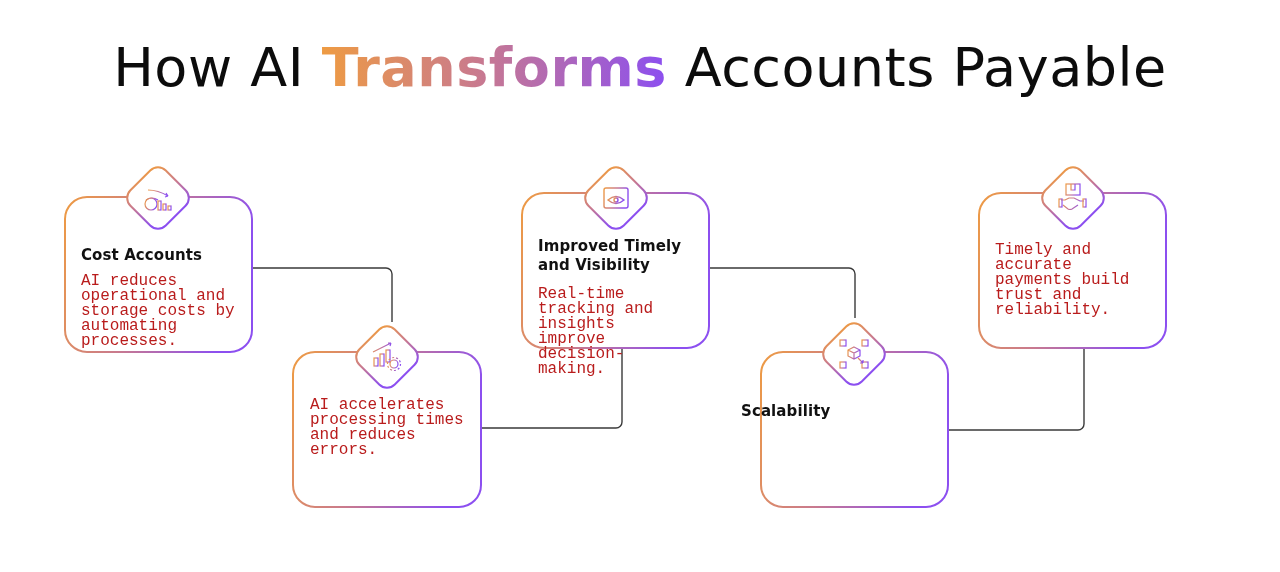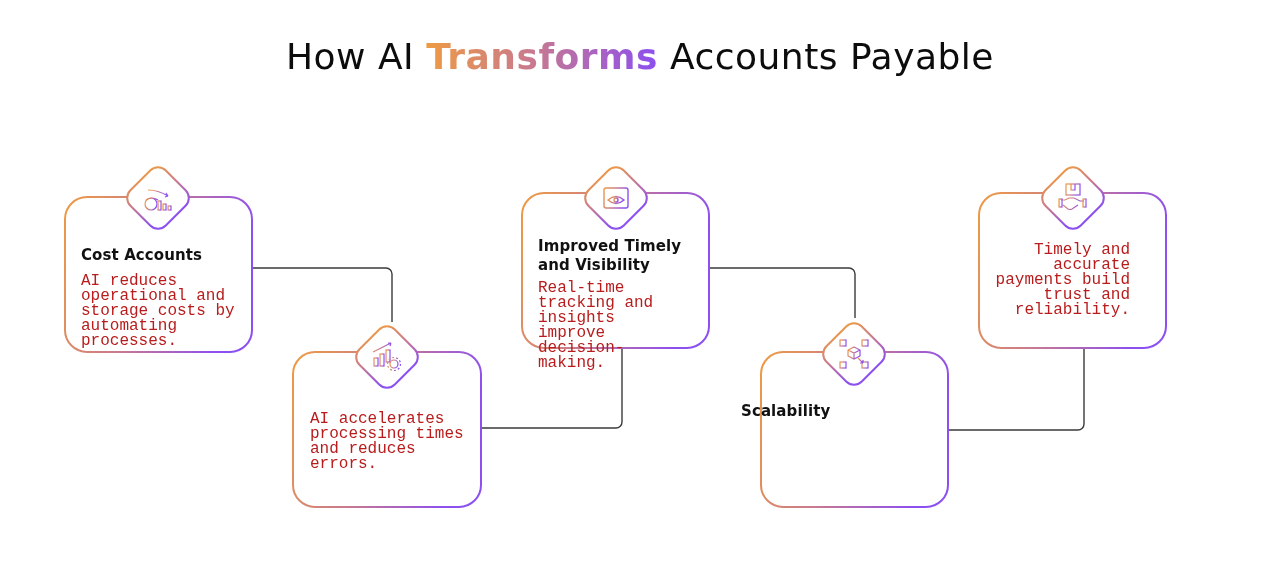--- a/index.html
+++ b/index.html
@@ -1,17 +1,17 @@
 <!DOCTYPE html>
 <html><head>
 <meta charset="utf-8">
 <style>
   html, body { margin:0; padding:0; background:#ffffff; }
   body { width:1280px; height:572px; position:relative; overflow:hidden; font-family:"Liberation Sans", "DejaVu Sans", sans-serif; color:#111; }
-  .title { position:absolute; left:0; top:36px; width:1280px; text-align:center; font-size:36px; font-weight:400; letter-spacing:0.5px; color:#0c0c0c; font-family:"DejaVu Sans", sans-serif; }
+  .title { position:absolute; left:0; top:36px; width:1280px; text-align:center; font-size:54px; font-weight:400; letter-spacing:0.5px; color:#0c0c0c; font-family:"DejaVu Sans", sans-serif; }
   .title .grad { font-weight:700; background:linear-gradient(90deg,#ee9b43 0%,#c97a8e 45%,#8c4ff0 100%); -webkit-background-clip:text; background-clip:text; color:transparent; }
   svg.layer { position:absolute; left:0; top:0; }
   .card-text { position:absolute; }
   .card-title { font-family:"DejaVu Sans", sans-serif; font-size:15px; font-weight:600; color:#111; line-height:19px; letter-spacing:0.1px; }
   .card-desc { font-family:Liberation Mono, monospace; font-size:16px; color:#b91c1c; line-height:15px; margin-top:9px; }
 </style>
 </head>
 <body>
 
 <div class="title">
@@ -110,27 +110,27 @@
     </g>
   </g>
 </svg>
 
 <div class="card-text" style="left:81px; top:246px; width:165px;">
   <div class="card-title">Cost Accounts</div>
   <div class="card-desc">AI reduces operational and storage costs by automating processes.</div>
 </div>
 
 <div class="card-text" style="left:310px; top:396px; width:168px;">
-  <div class="card-desc" style="margin-top:16px;">AI accelerates processing times and reduces errors.</div>
+  <div class="card-desc" style="margin-top:2px;">AI accelerates processing times and reduces errors.</div>
 </div>
 
 <div class="card-text" style="left:538px; top:237px; width:168px;">
   <div class="card-title" style="width:150px;">Improved Timely and Visibility</div>
-  <div class="card-desc" style="margin-top:6px; width:140px;">Real-time tracking and insights improve decision-making.</div>
+  <div class="card-desc" style="margin-top:12px; width:140px;">Real-time tracking and insights improve decision-making.</div>
 </div>
 
 <div class="card-text" style="left:741px; top:402px; width:165px;">
   <div class="card-title">Scalability</div>
 </div>
 
 <div class="card-text" style="left:995px; top:237px; width:170px;">
-  <div class="card-desc" style="margin-top:6px; width:135px;text-align:right;">Timely and accurate payments build trust and reliability.</div>
+  <div class="card-desc" style="margin-top:6px; width:135px;">Timely and accurate payments build trust and reliability.</div>
 </div>
 
 </body></html>

